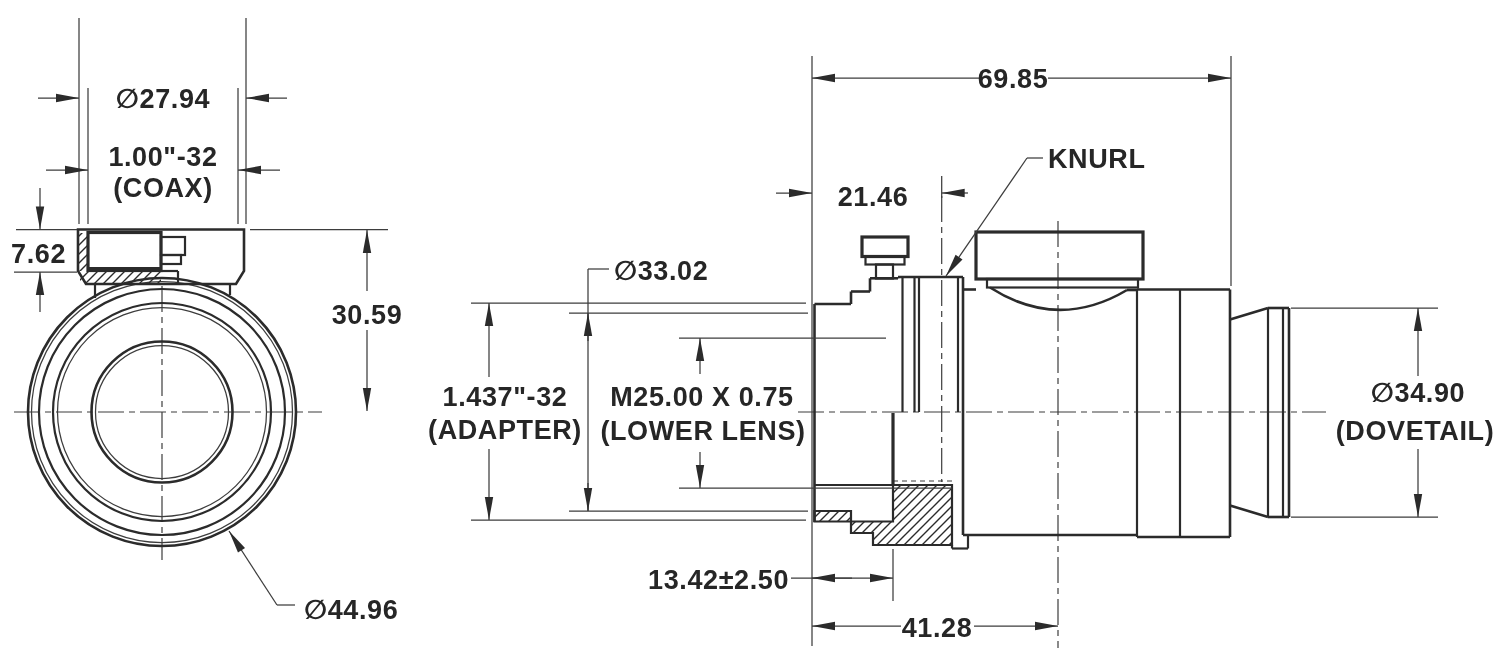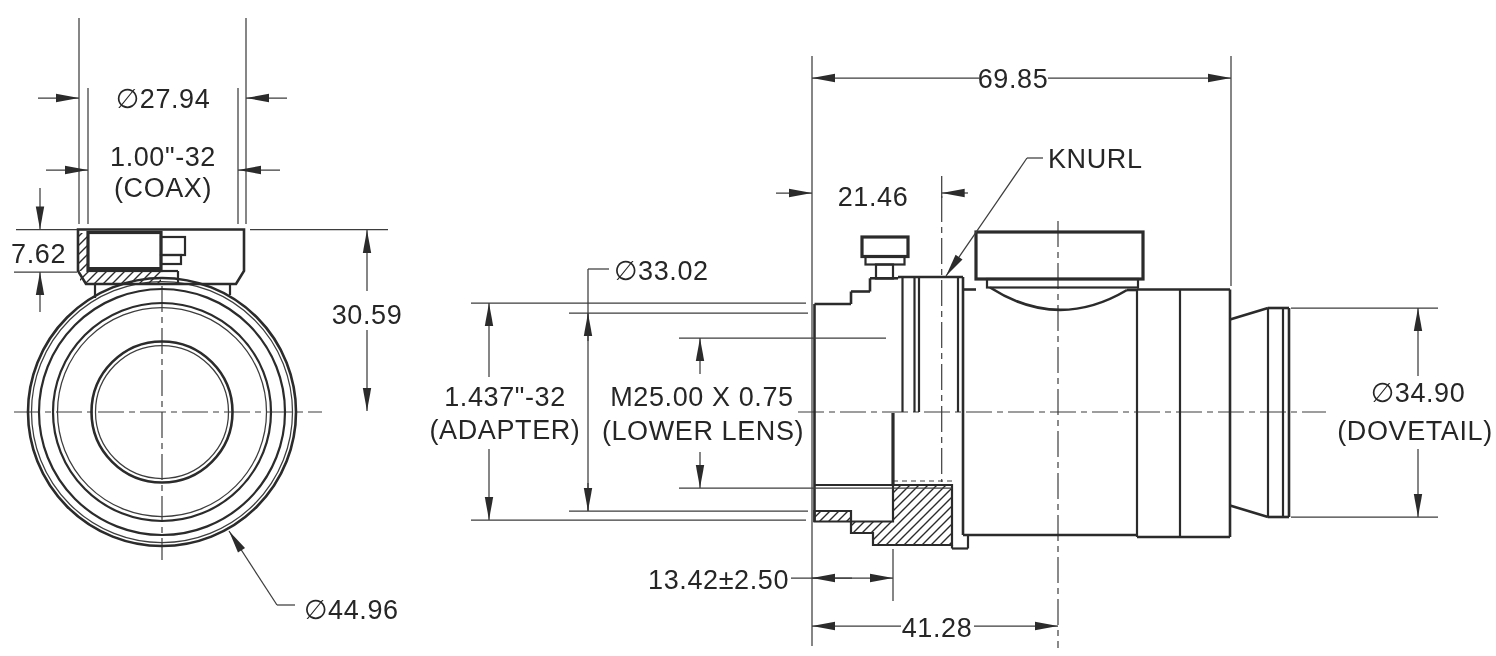--- a/index.html
+++ b/index.html
@@ -1,16 +1,16 @@
 <!DOCTYPE html>
 <html><head>
 <meta charset="utf-8">
 <style>
   html,body{margin:0;padding:0;background:#ffffff;}
-  .stage{position:relative;width:1496px;height:656px;background:#ffffff;overflow:hidden;}
+  .stage{position:relative;width:1496px;height:656px;background:#ffffff;overflow:hidden;font-weight:bold;}
   svg{display:block;}
   .thick{stroke:#2b2b2b;stroke-width:2.6;fill:none;stroke-linecap:butt;}
   .thick3{stroke:#2b2b2b;stroke-width:3.2;fill:none;}
   .med{stroke:#2b2b2b;stroke-width:2.2;fill:none;}
   .thin{stroke:#3d3d3d;stroke-width:1.25;fill:none;}
   .thin-dash{stroke:#3d3d3d;stroke-width:1.2;fill:none;stroke-dasharray:5 4;}
   .cl{stroke:#3d3d3d;stroke-width:1.2;fill:none;stroke-dasharray:26 5 6 5;}
   .hatchfill{fill:url(#hatch);stroke:#2b2b2b;stroke-width:2.2;}
   .dimtext{font-family:"Liberation Sans","DejaVu Sans",sans-serif;font-size:27px;fill:#262626;letter-spacing:0.6px;}
   .mid{text-anchor:middle;}

